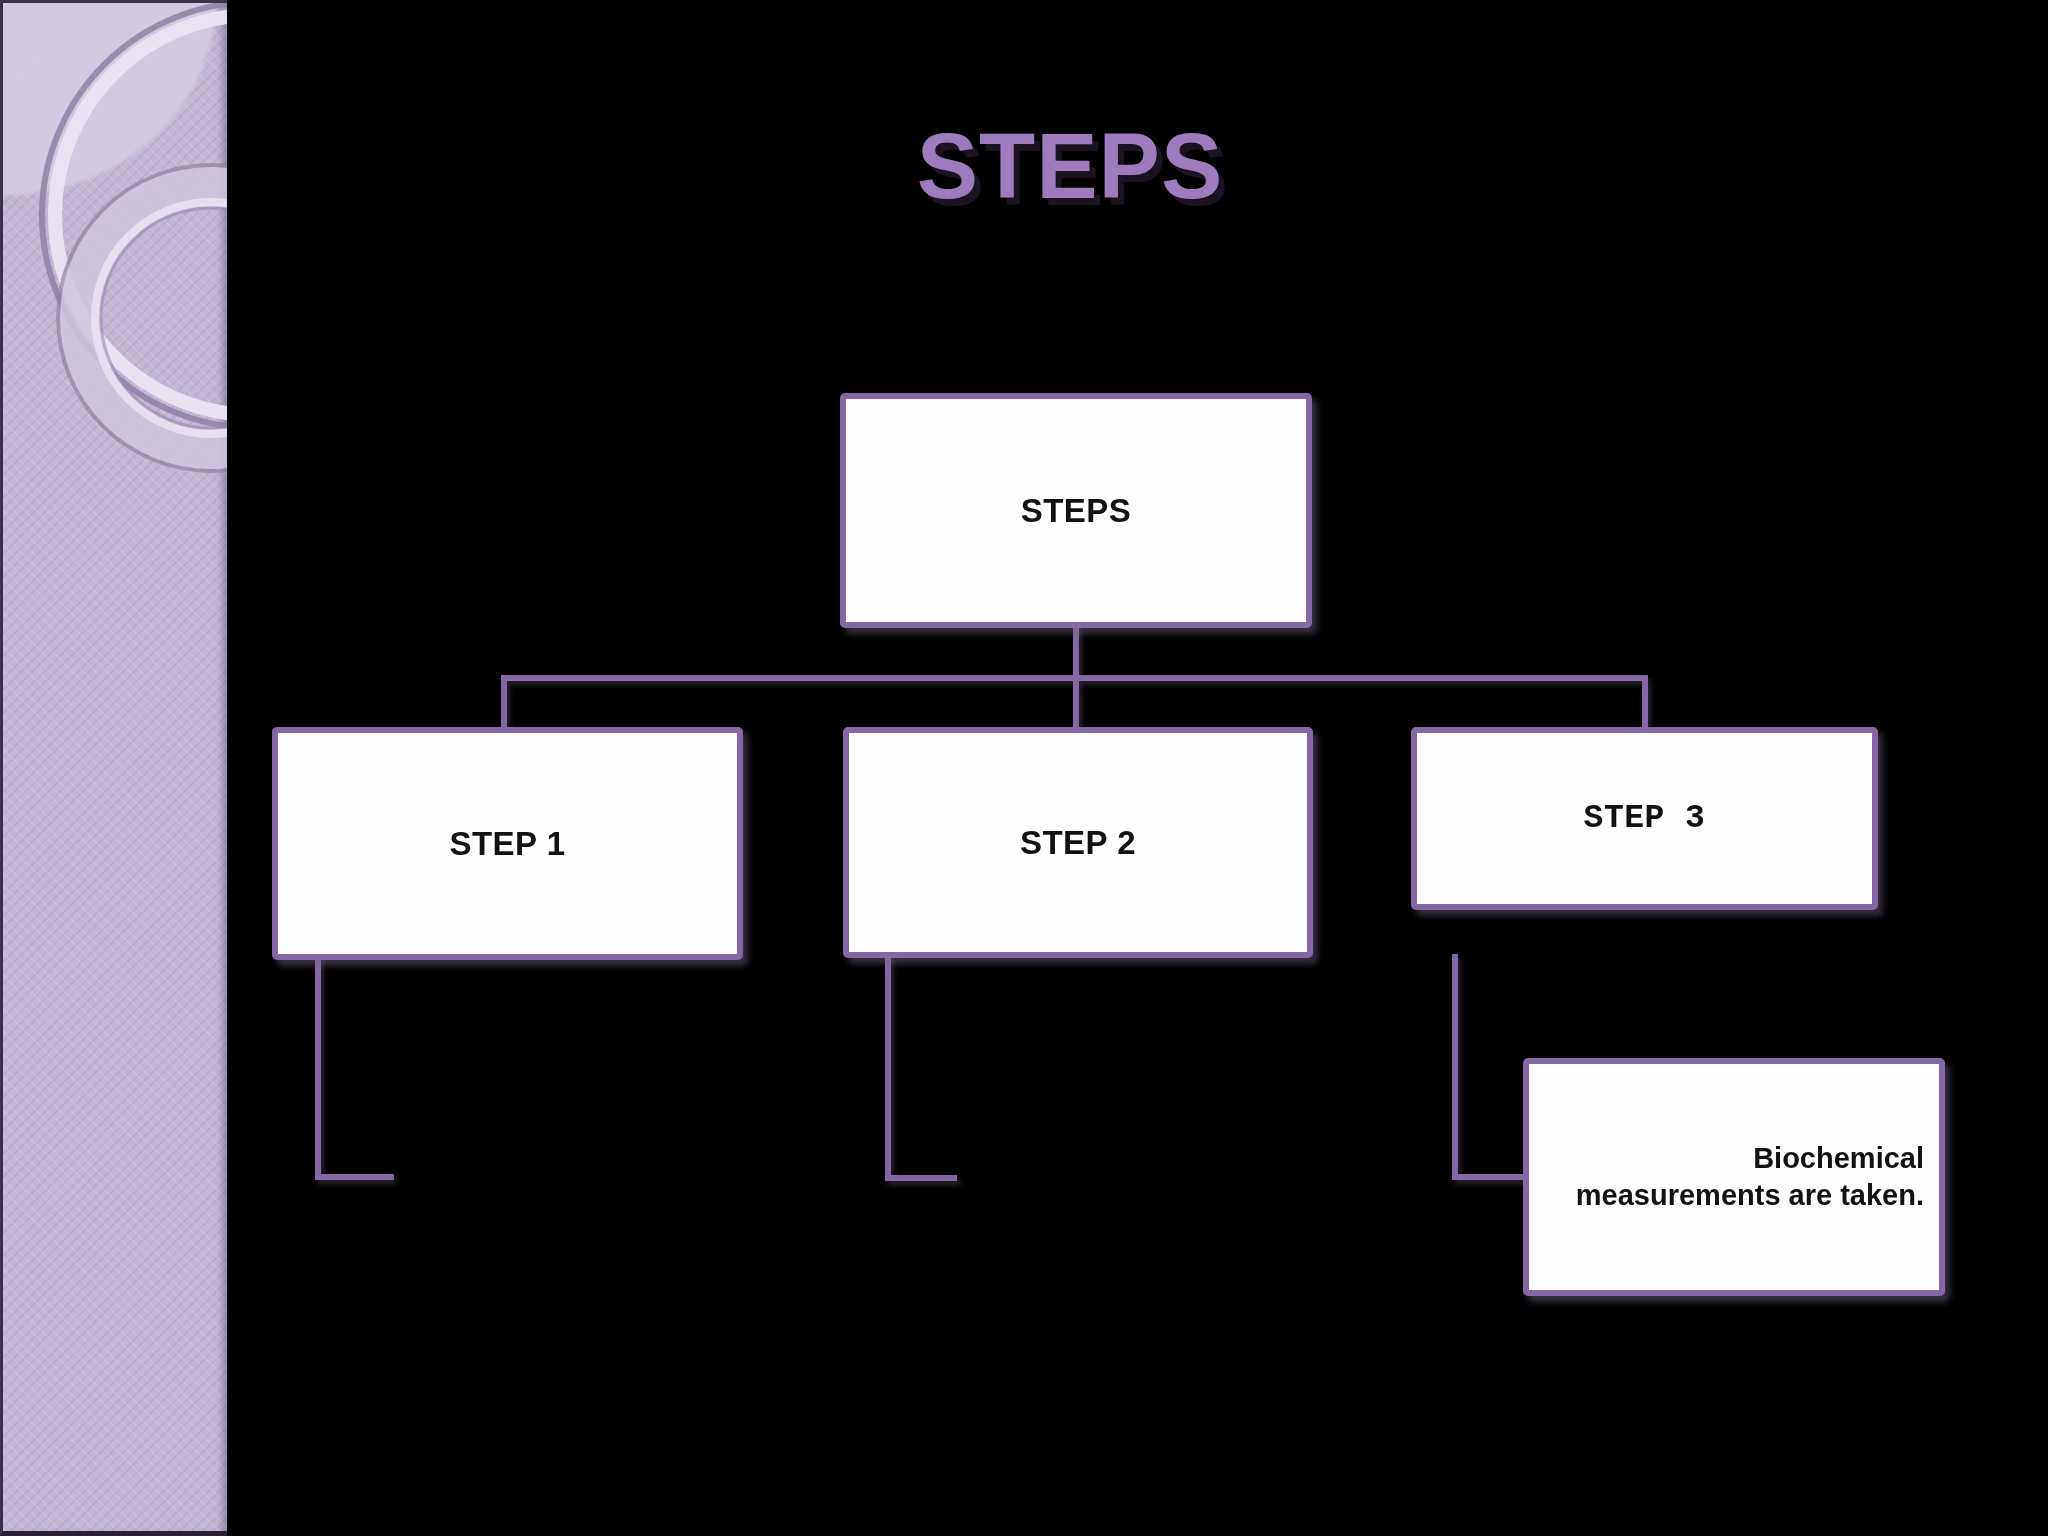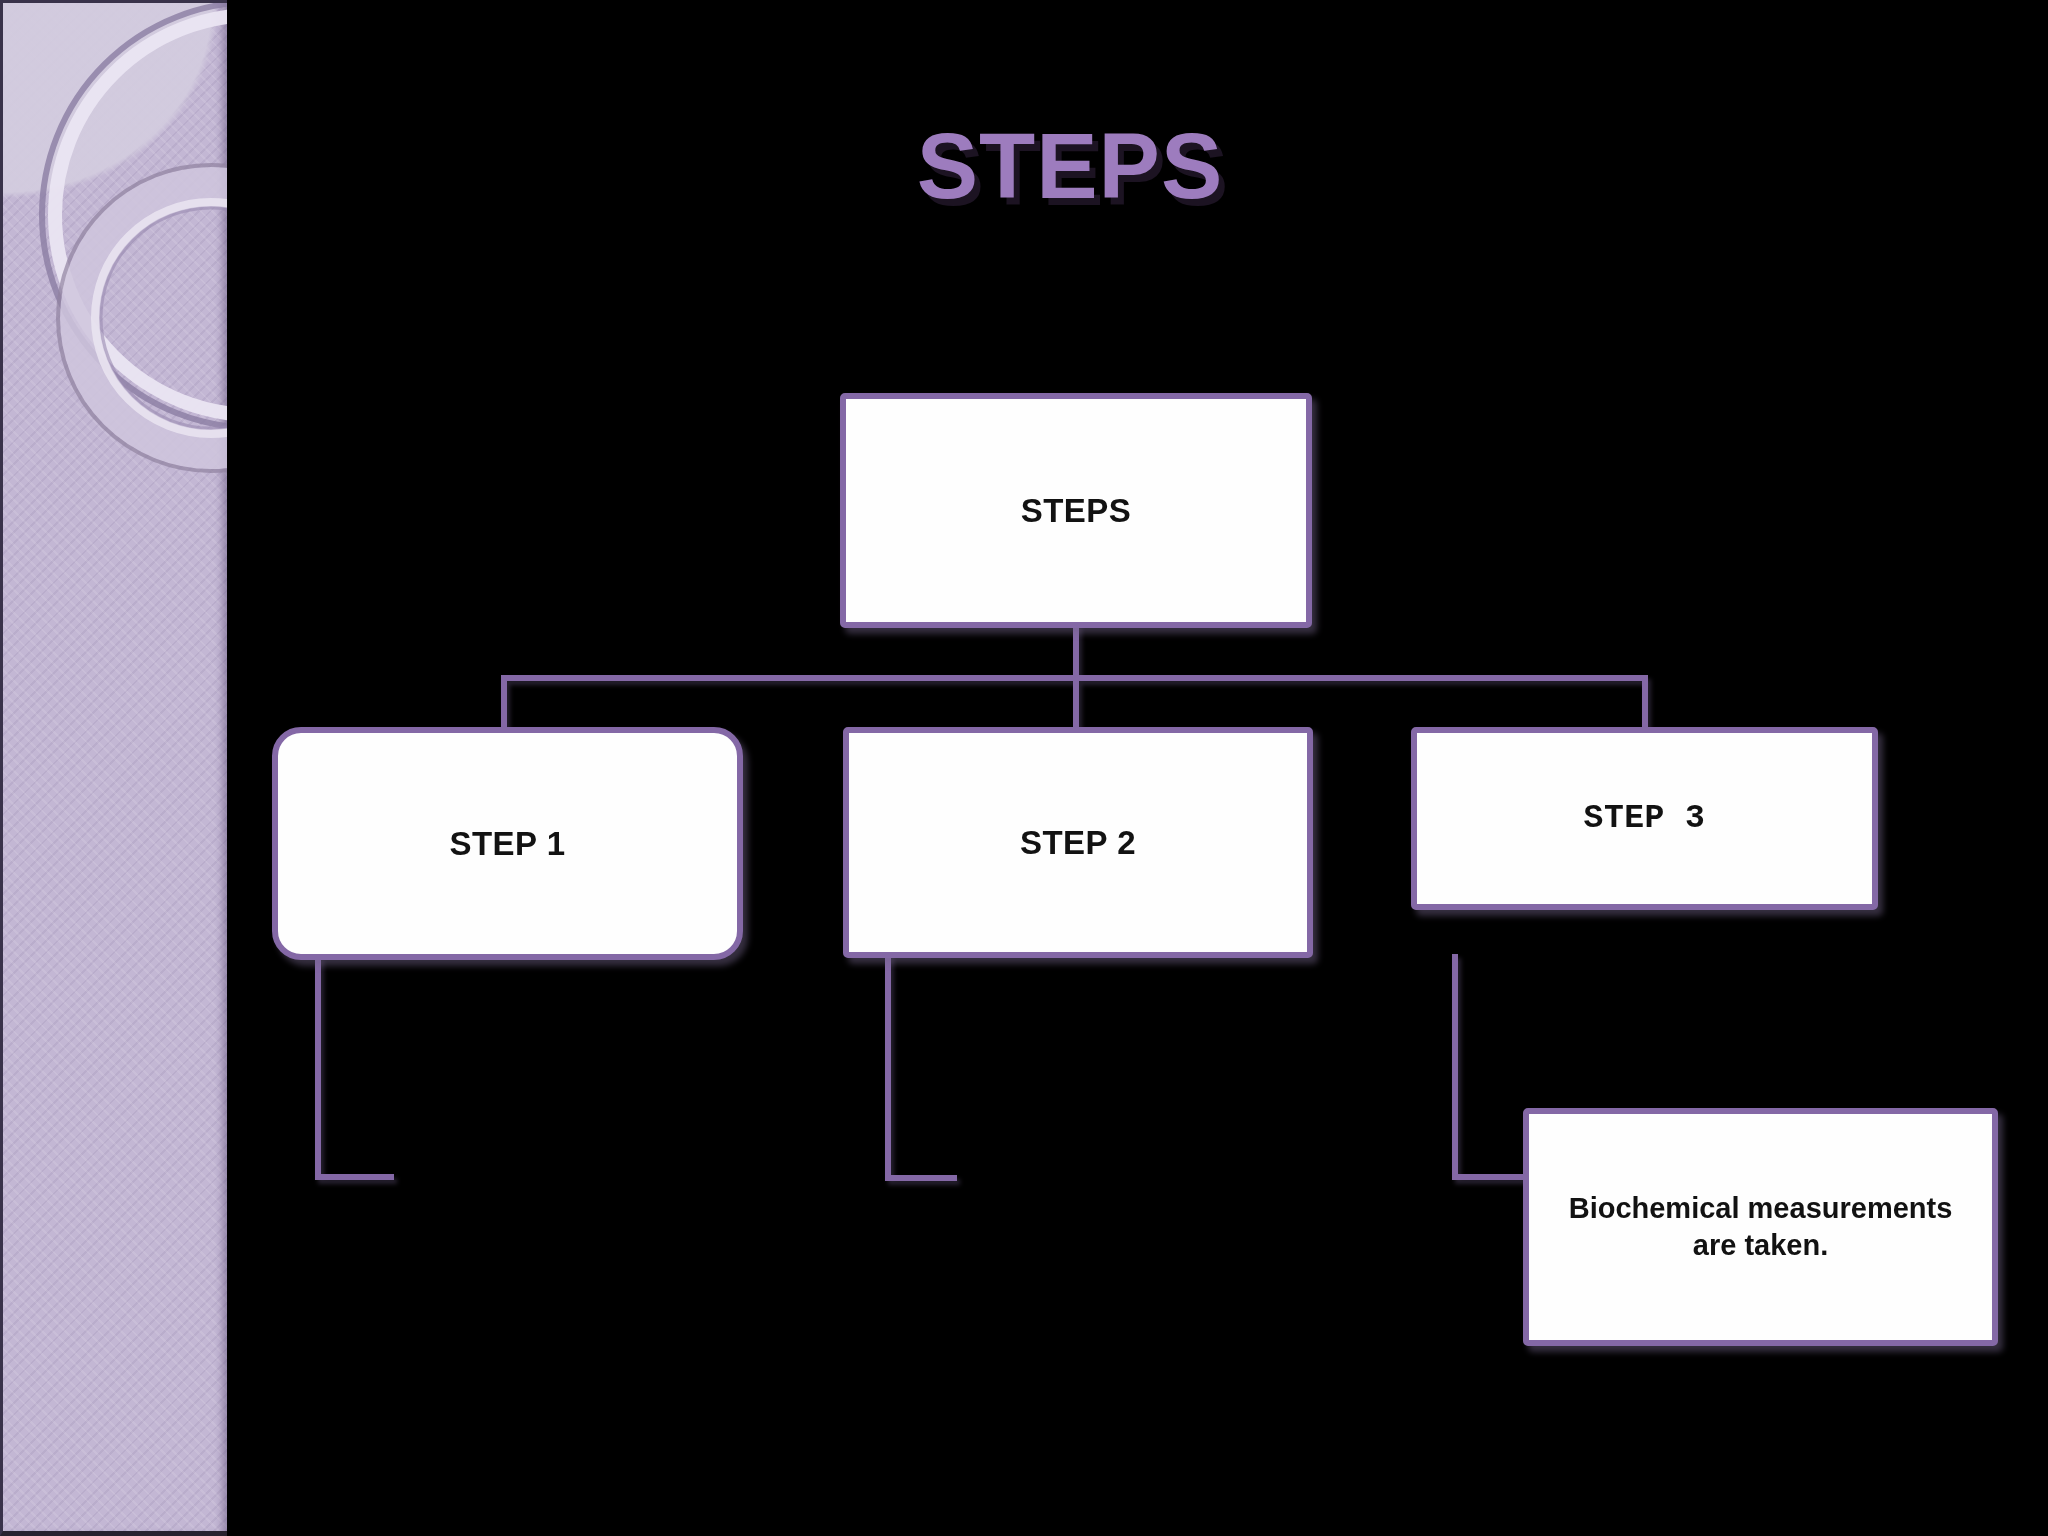--- a/index.html
+++ b/index.html
@@ -60,26 +60,26 @@
     border-radius:5px;
     box-shadow:5px 6px 6px rgba(118,102,140,.45);
     display:flex;align-items:center;justify-content:center;
     text-align:center;color:#121212;
   }
   .node-label{font-size:33px;font-weight:bold;letter-spacing:.5px;}
   .node.desc{padding:6px 15px;}
   .node-desc-text{font-size:29px;font-weight:bold;line-height:1.26;}
 
   .n-root {left:840px;top:393px;width:472px;height:235px;}
-  .n-step1{left:272px;top:727px;width:471px;height:233px;border-radius:29px;}
+  .n-step1{left:272px;top:727px;width:471px;height:233px;}
   .n-step2{left:843px;top:727px;width:470px;height:231px;}
   .n-step3{left:1411px;top:727px;width:467px;height:183px;font-family:Liberation Mono, monospace;}
   .n-desc1{left:390px;top:1058px;width:473px;height:238px;}
   .n-desc2{left:953px;top:1060px;width:477px;height:237px;}
-  .n-desc3{left:1523px;top:1108px;width:475px;height:238px;}
+  .n-desc3{left:1523px;top:1058px;width:422px;height:238px;text-align:right;}
 </style>
 </head>
 <body>
 
 <div class="slide" style="--accent: #8468a6; --title-fill: #9d7cbe; --title-shadow: #1c1322;">
 
   <div class="sidebar">
     <div class="light-corner"></div>
     <svg class="rings" width="227" height="640" viewBox="0 0 227 640" aria-hidden="true">
 

